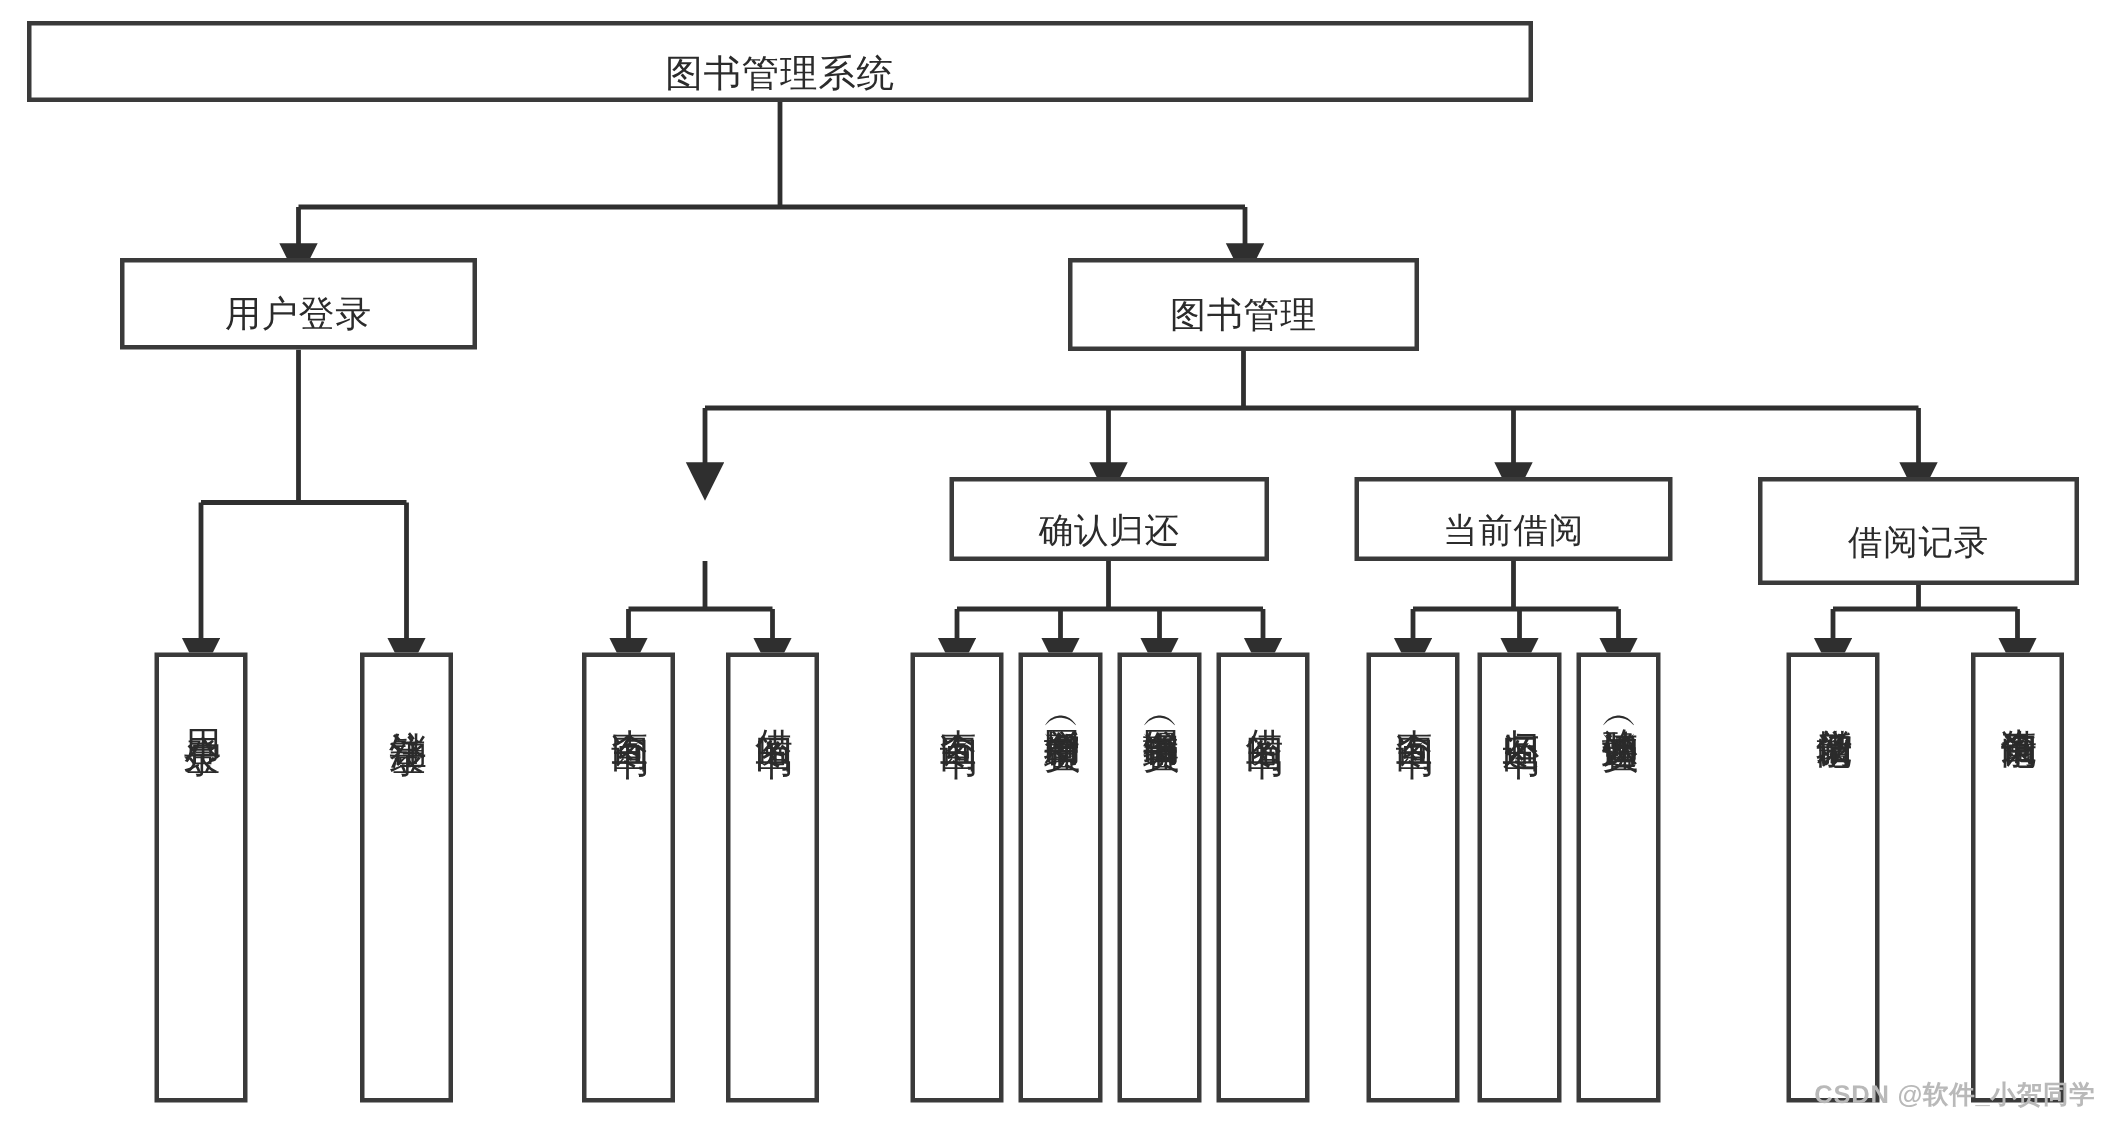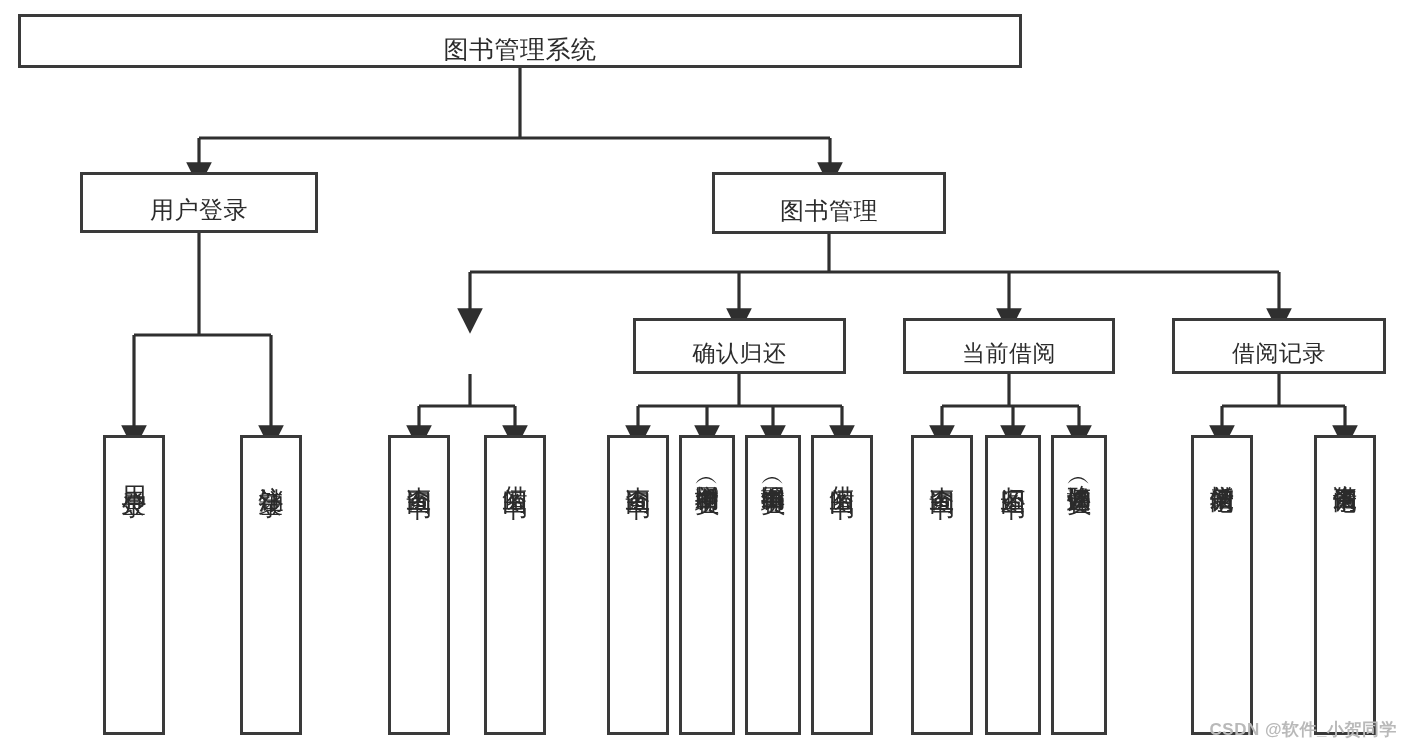--- a/index.html
+++ b/index.html
@@ -149,21 +149,21 @@
   <div class="node node-lvl2" style="left:712px; top:172px; width:234px; height:62px;">
     <span class="label">图书管理</span>
   </div>
 
   <div class="node node-lvl3" style="left:633px; top:318px; width:213px; height:56px;">
     <span class="label">确认归还</span>
   </div>
   <div class="node node-lvl3" style="left:903px; top:318px; width:212px; height:56px;">
     <span class="label">当前借阅</span>
   </div>
-  <div class="node node-lvl3" style="left:1172px; top:318px; width:214px; height:56px;">
+  <div class="node node-lvl3" style="left:1172px; top:318px; width:214px; height:72px;">
     <span class="label">借阅记录</span>
   </div>
 
   <div class="node node-leaf" style="left:103px; top:435px; width:62px; height:300px;">
     <span class="label">用户登录</span>
   </div>
   <div class="node node-leaf" style="left:240px; top:435px; width:62px; height:300px;">
     <span class="label">注销登录</span>
   </div>
   <div class="node node-leaf" style="left:388px; top:435px; width:62px; height:300px;">

